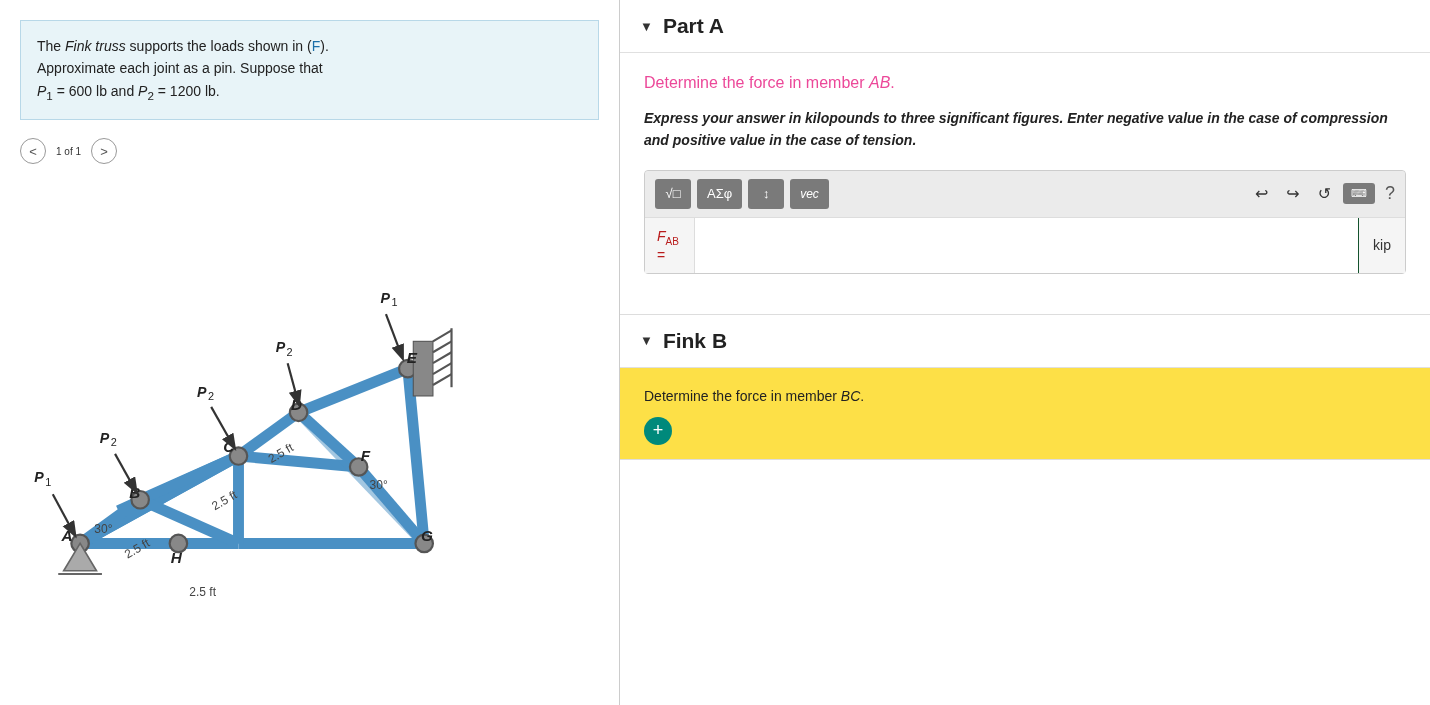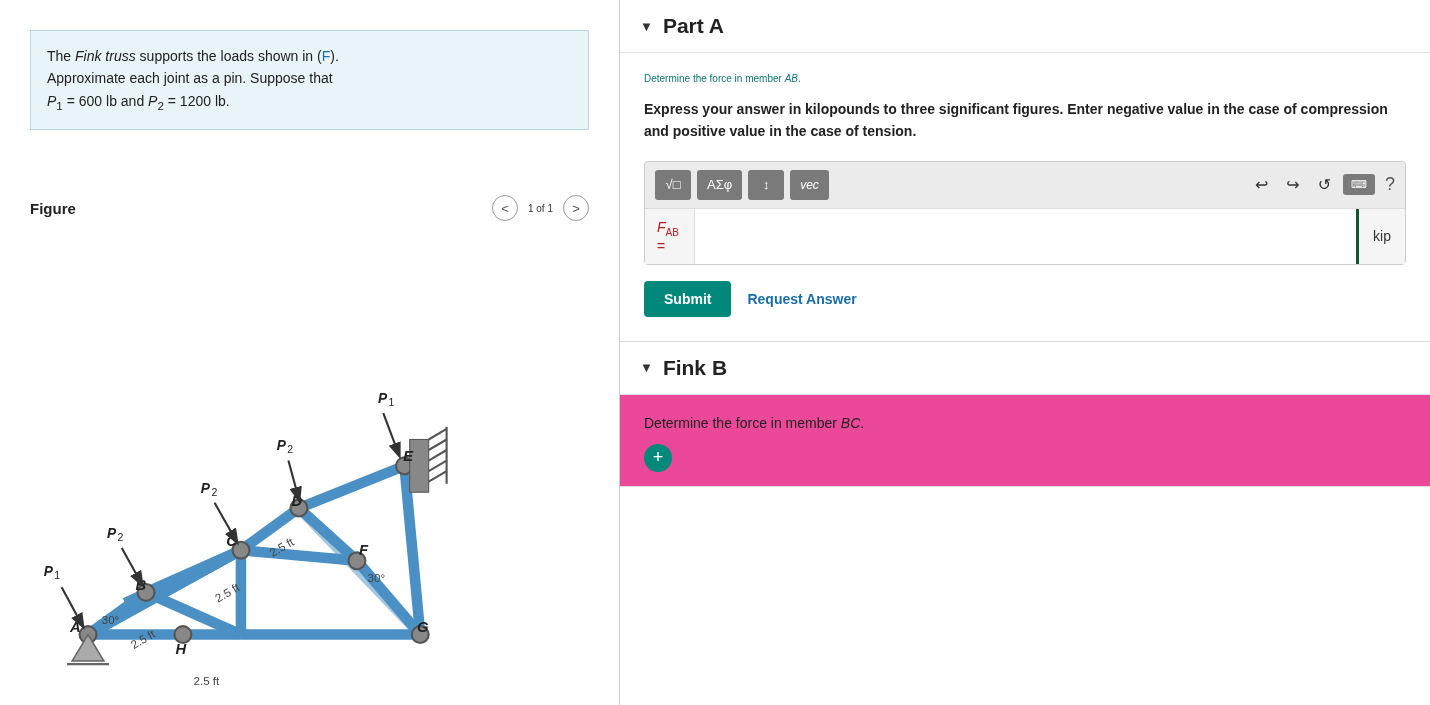--- a/index.html
+++ b/index.html
@@ -12,23 +12,22 @@
       overflow: hidden;
     }
 
     
     .left-panel {
       width: 620px;
       min-width: 620px;
       border-right: 1px solid #ccc;
       display: flex;
       flex-direction: column;
-      padding: 12px;
+      padding: 2px;
       overflow: hidden;
-      gap: 47px;
     }
 
     .problem-statement {
       background: #e8f4f8;
       border: 1px solid #b8d8e8;
       margin: 18px 18px 0 18px;
       padding: 14px 16px;
       font-size: 14px;
       line-height: 1.6;
       color: #222;
@@ -123,39 +122,40 @@
       font-weight: bold;
       font-size: 21px;
       color: #222;
     }
 
     .part-body {
       padding: 18px 24px 24px 24px;
     }
 
     .part-description {
-      font-size: 10px;
-      color: #0f766e;
+      font-size: 16px;
+      color: #ec4899;
       margin-bottom: 12px;
       line-height: 1.5;
     }
 
     .part-description em {
       font-style: italic;
     }
 
     .part-instructions {
       font-size: 14px;
       color: #222;
       margin-bottom: 18px;
       line-height: 1.6;
     }
 
     .part-instructions strong {
       font-weight: bold;
+      font-style: italic;
     }
 
     
     .math-editor {
       border: 1px solid #ccc;
       border-radius: 4px;
       background: #f5f5f5;
       margin-bottom: 16px;
     }
 
@@ -249,21 +249,21 @@
       padding: 10px 12px;
       font-size: 14px;
       outline: none;
     }
 
     .math-unit {
       padding: 10px 14px;
       font-size: 14px;
       color: #333;
       background: #f5f5f5;
-      border-left: 3px solid #14532d;
+      border-left: 1px solid #14532d;
       display: flex;
       align-items: center;
       text-align: center;
     }
 
     .action-row {
       display: flex;
       align-items: center;
       gap: 16px;
       margin-top: 4px;
@@ -282,21 +282,21 @@
 
     .request-answer-link {
       color: #1a6ea8;
       font-size: 14px;
       text-decoration: none;
       font-weight: bold;
       cursor: pointer;
     }
 
     .part-b-section {
-      background: #ec4899;
+      background: #fde047;
       padding: 18px 24px 14px 24px;
     }
 
     .part-b-description {
       font-size: 14px;
       color: #222;
       line-height: 1.5;
     }
 
     .part-b-description em { font-style: italic; }
@@ -332,21 +332,20 @@
 <div class="left-panel">
   <div class="problem-statement">
     <span>
       The <em class="italic">Fink truss</em> supports the loads shown in (<a href="#">F</a>).<br>
       Approximate each joint as a pin. Suppose that<br>
       <em>P</em><sub>1</sub> = 600 lb and <em>P</em><sub>2</sub> = 1200 lb.
     </span>
   </div>
 
   <div class="figure-header">
-    <span class="figure-title">Figure</span>
     <div class="figure-nav">
       <button class="nav-btn">&lt;</button>
       <span class="figure-count">1 of 1</span>
       <button class="nav-btn">&gt;</button>
     </div>
   </div>
 
   <div class="figure-container">
     <div class="truss-svg-wrapper">
       
@@ -481,24 +480,20 @@
         </div>
         <div class="math-input-row">
           <div class="math-label">
             <span><em>F</em><sub>AB</sub><br>=</span>
           </div>
           <input type="text" class="math-input-field" placeholder="" style="">
           <div class="math-unit">kip</div>
         </div>
       </div>
 
-      <div class="action-row">
-        <button class="submit-btn">Submit</button>
-        <a href="#" class="request-answer-link">Request Answer</a>
-      </div>
     </div>
   </div>
 
   <div class="part-section">
     <div class="part-header">
       <span class="part-header-chevron">▼</span>
       <span class="part-header-title">Fink B</span>
     </div>
     <div class="part-b-section">
       <p class="part-b-description">

